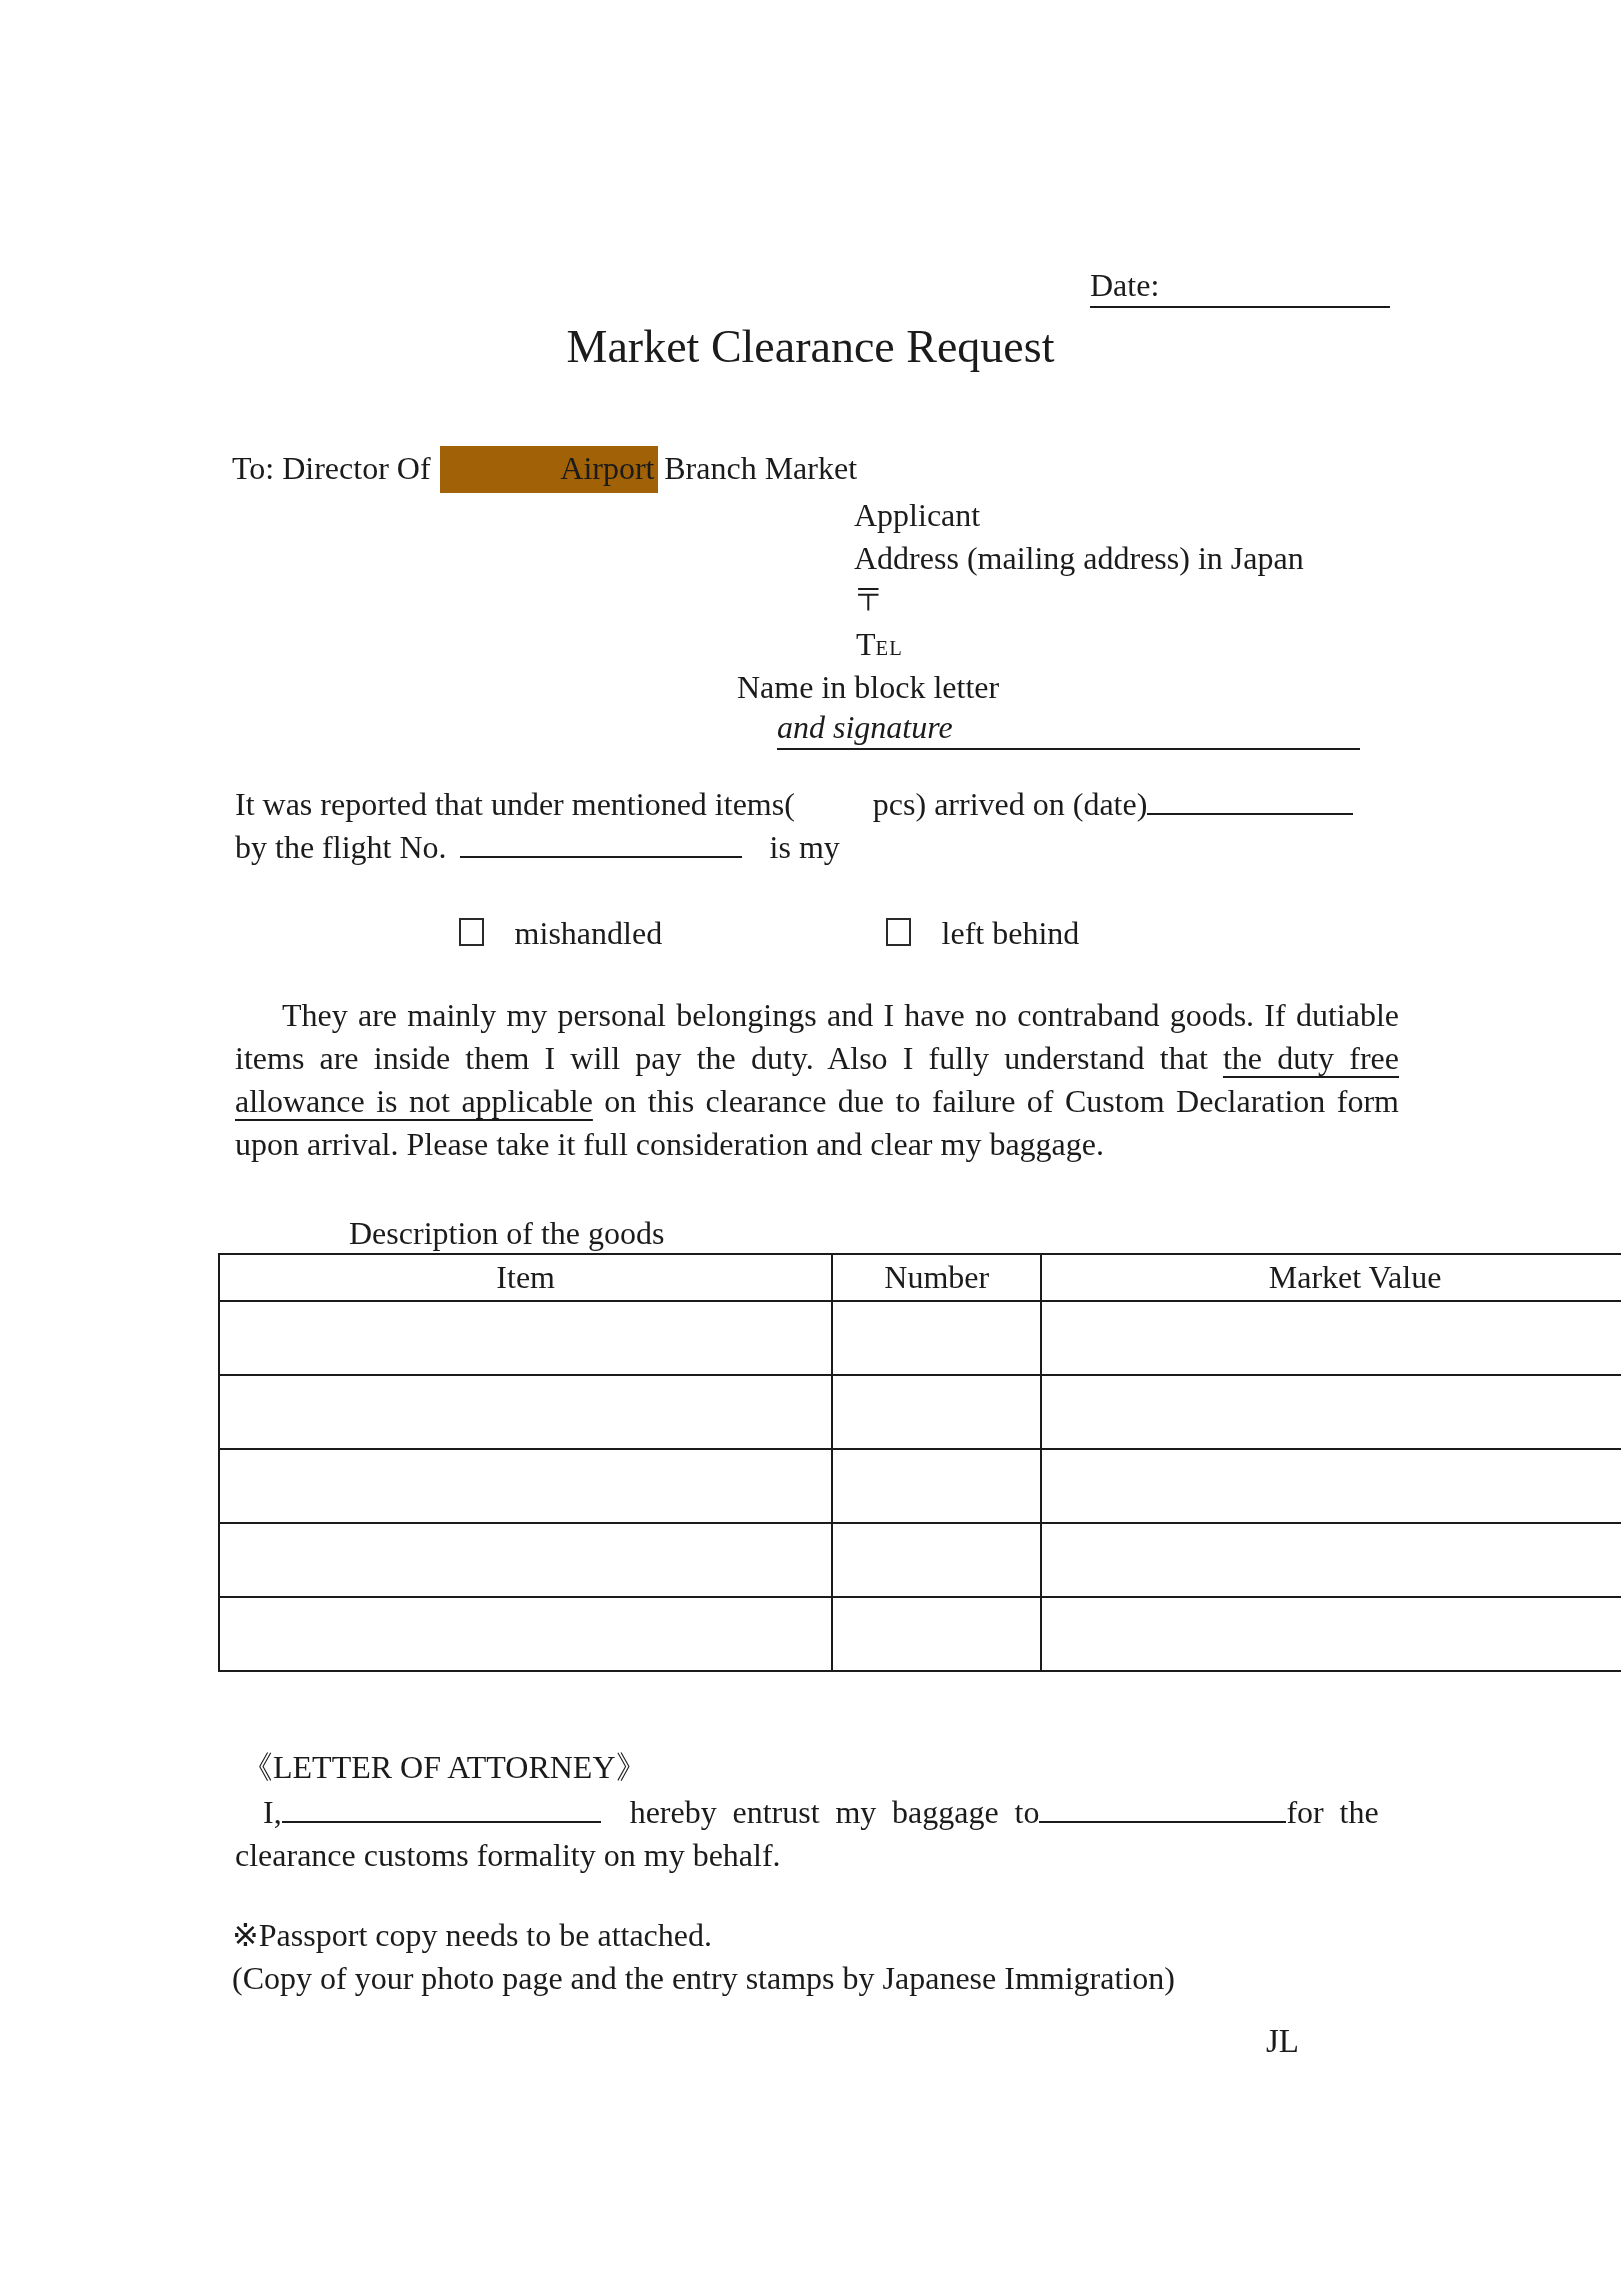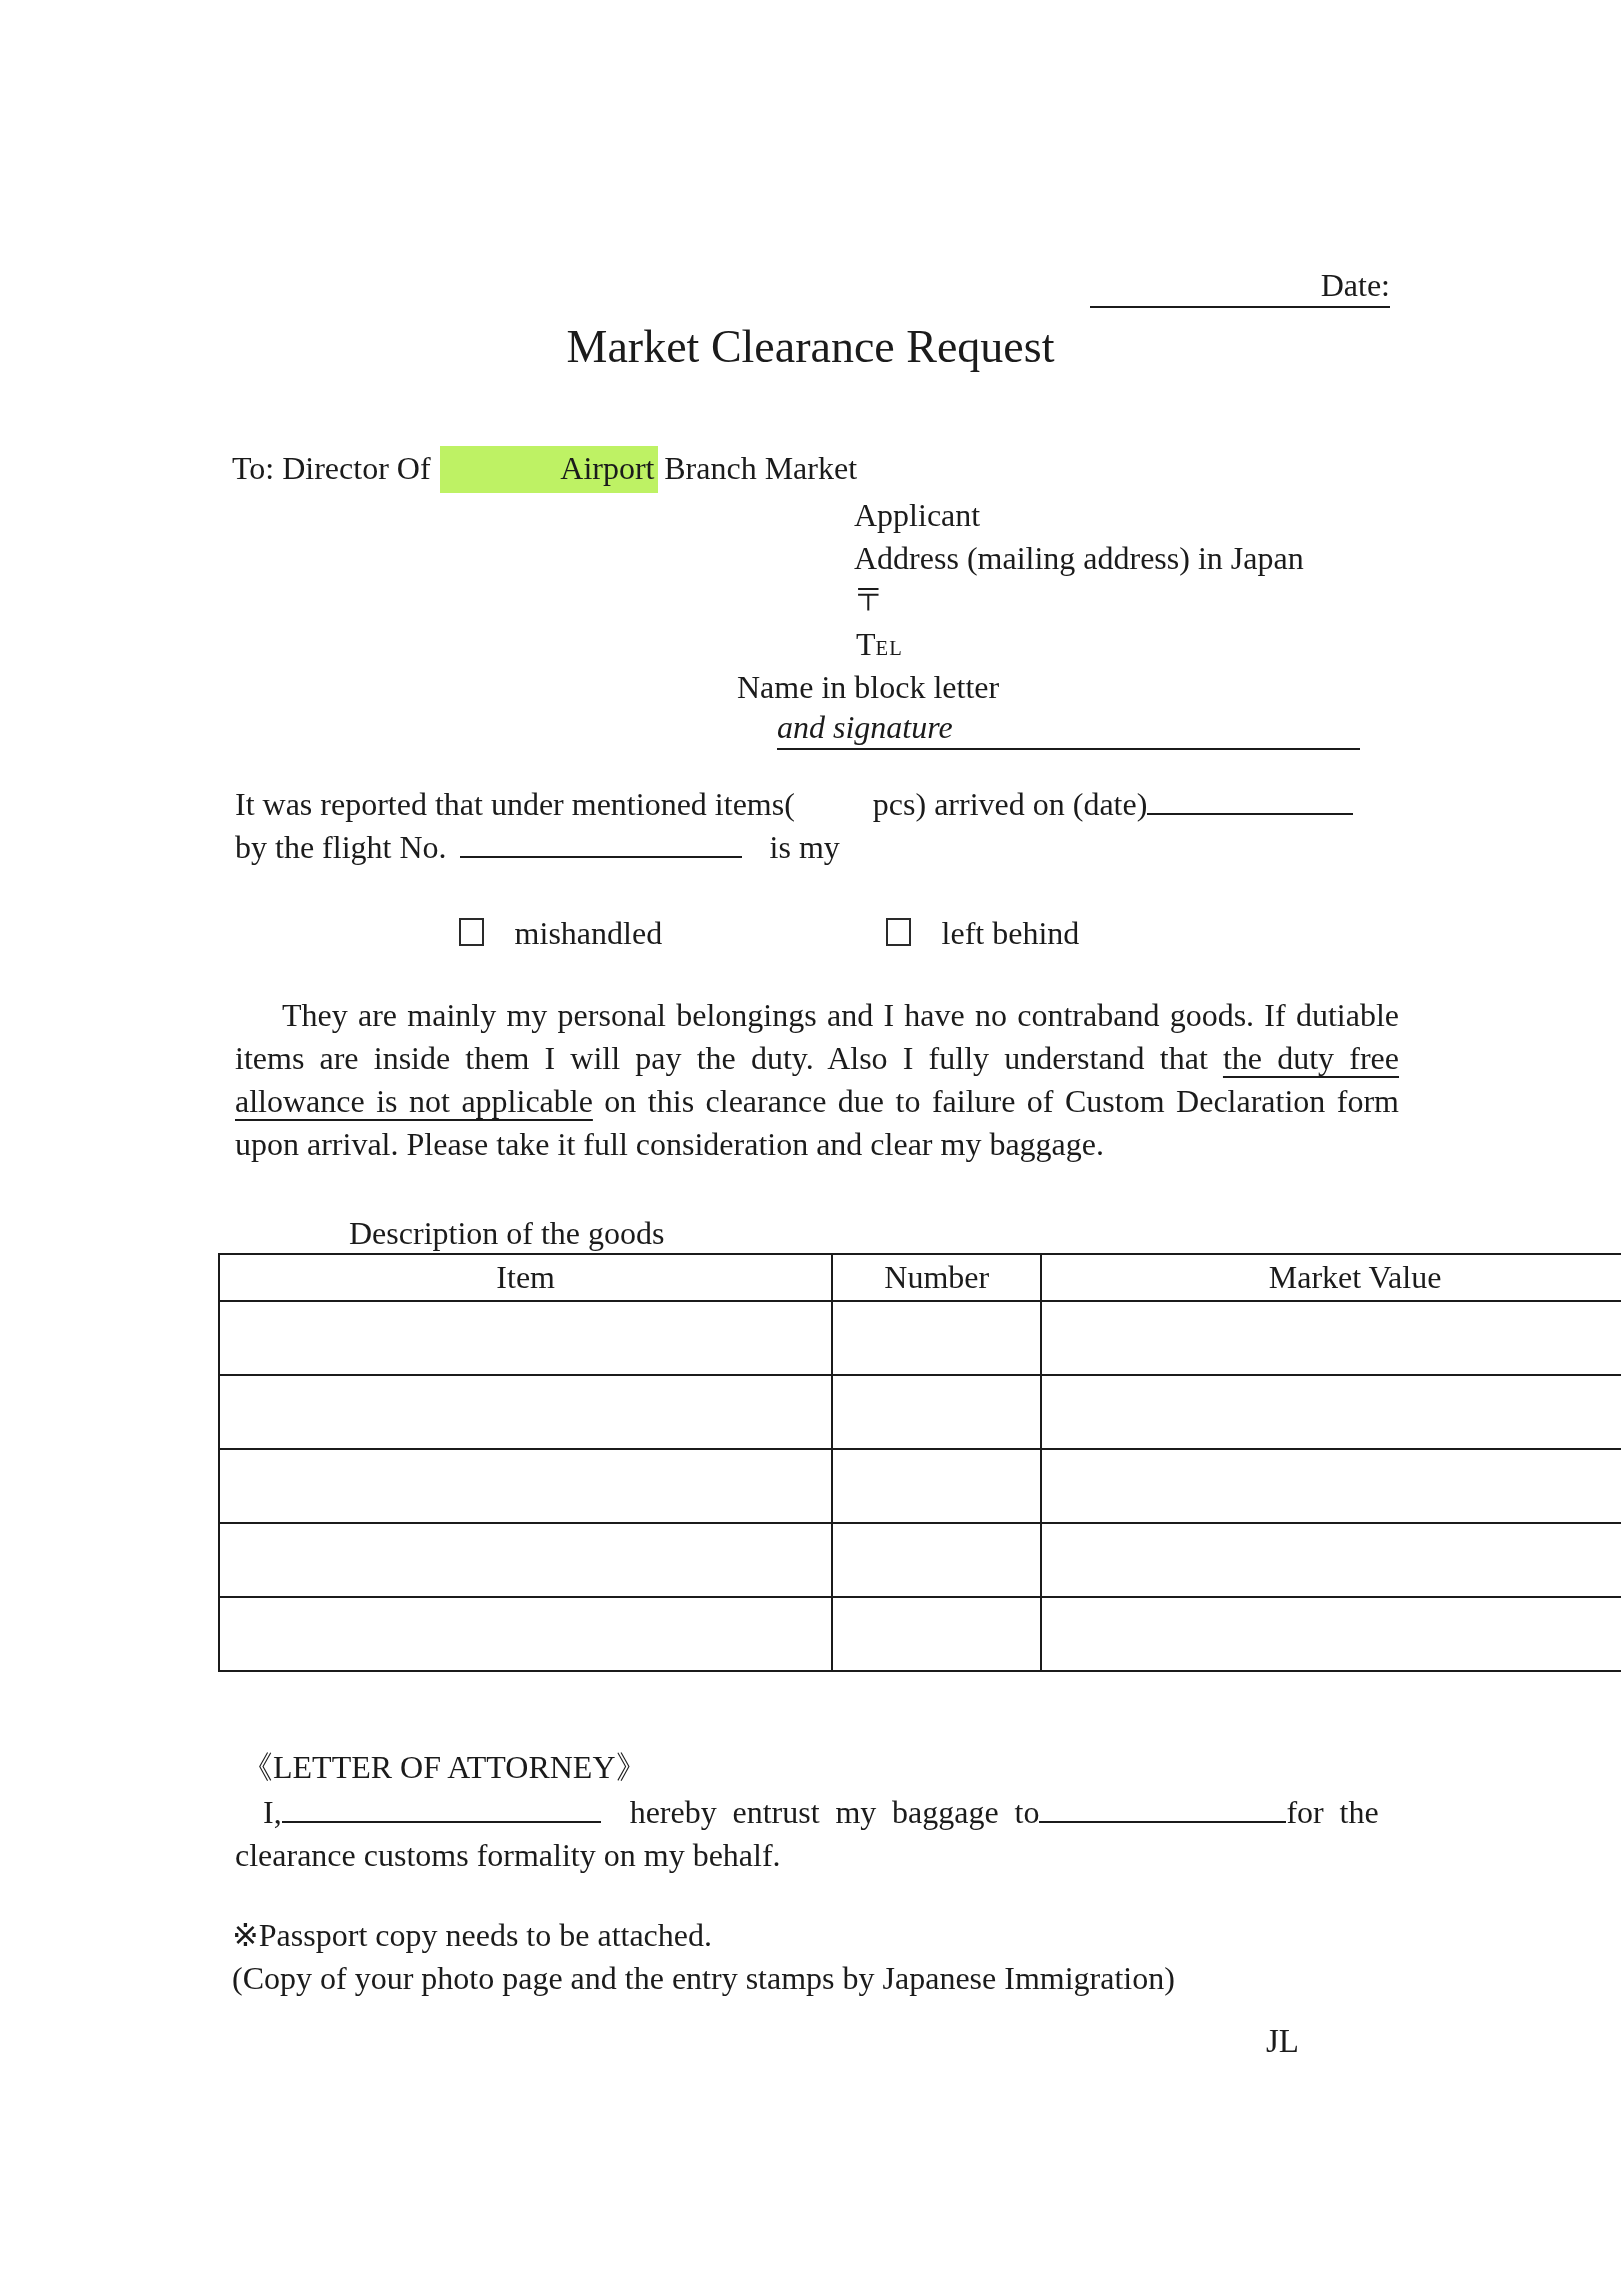--- a/index.html
+++ b/index.html
@@ -34,21 +34,21 @@
     vertical-align: baseline;
   }
   .blank {
     display: inline-block;
     border-bottom: 2px solid #1b1b1b;
     height: 29px;
     vertical-align: baseline;
   }
   .hl {
     display: inline-block;
-    background: #bef264;
+    background: #a16207;
     margin-left: 9.8px;
     margin-right: 5.9px;
     padding: 2px 3.9px 3.9px 3.9px;
   }
   .hl-spacer { display: inline-block; width: 116px; }
   .gap85 { display: inline-block; width: 78px; }
   .smallcaps-rest { font-size: 20.6px; letter-spacing: 1px; }
   .cbx {
     display: inline-block;
     width: 20.6px;
@@ -94,21 +94,21 @@
   .col-number { width: 14.4%; }
   .col-value { width: 43.3%; }
   .footer-mark { font-size: 33px; }
 </style>
 </head>
 <body>
 
 <div class="page">
 
   <div class="line" style="top: 265px; left: 1090px;">
-    <span class="ufield" style="width: 300px; text-align: right;"><span>Date:</span></span>
+    <span class="ufield" style="width: 300px;"><span>Date:</span></span>
   </div>
 
   <h1 class="title">Market Clearance Request</h1>
 
   <div class="line" style="top: 446px; left: 232px;">
     <span>To: Director Of</span><span class="hl"><span class="hl-spacer"></span><span>Airport</span></span><span>Branch Market</span>
   </div>
 
   <div class="line" style="top: 495px; left: 854px;">Applicant</div>
   <div class="line" style="top: 538px; left: 854px;">Address (mailing address) in Japan</div>

